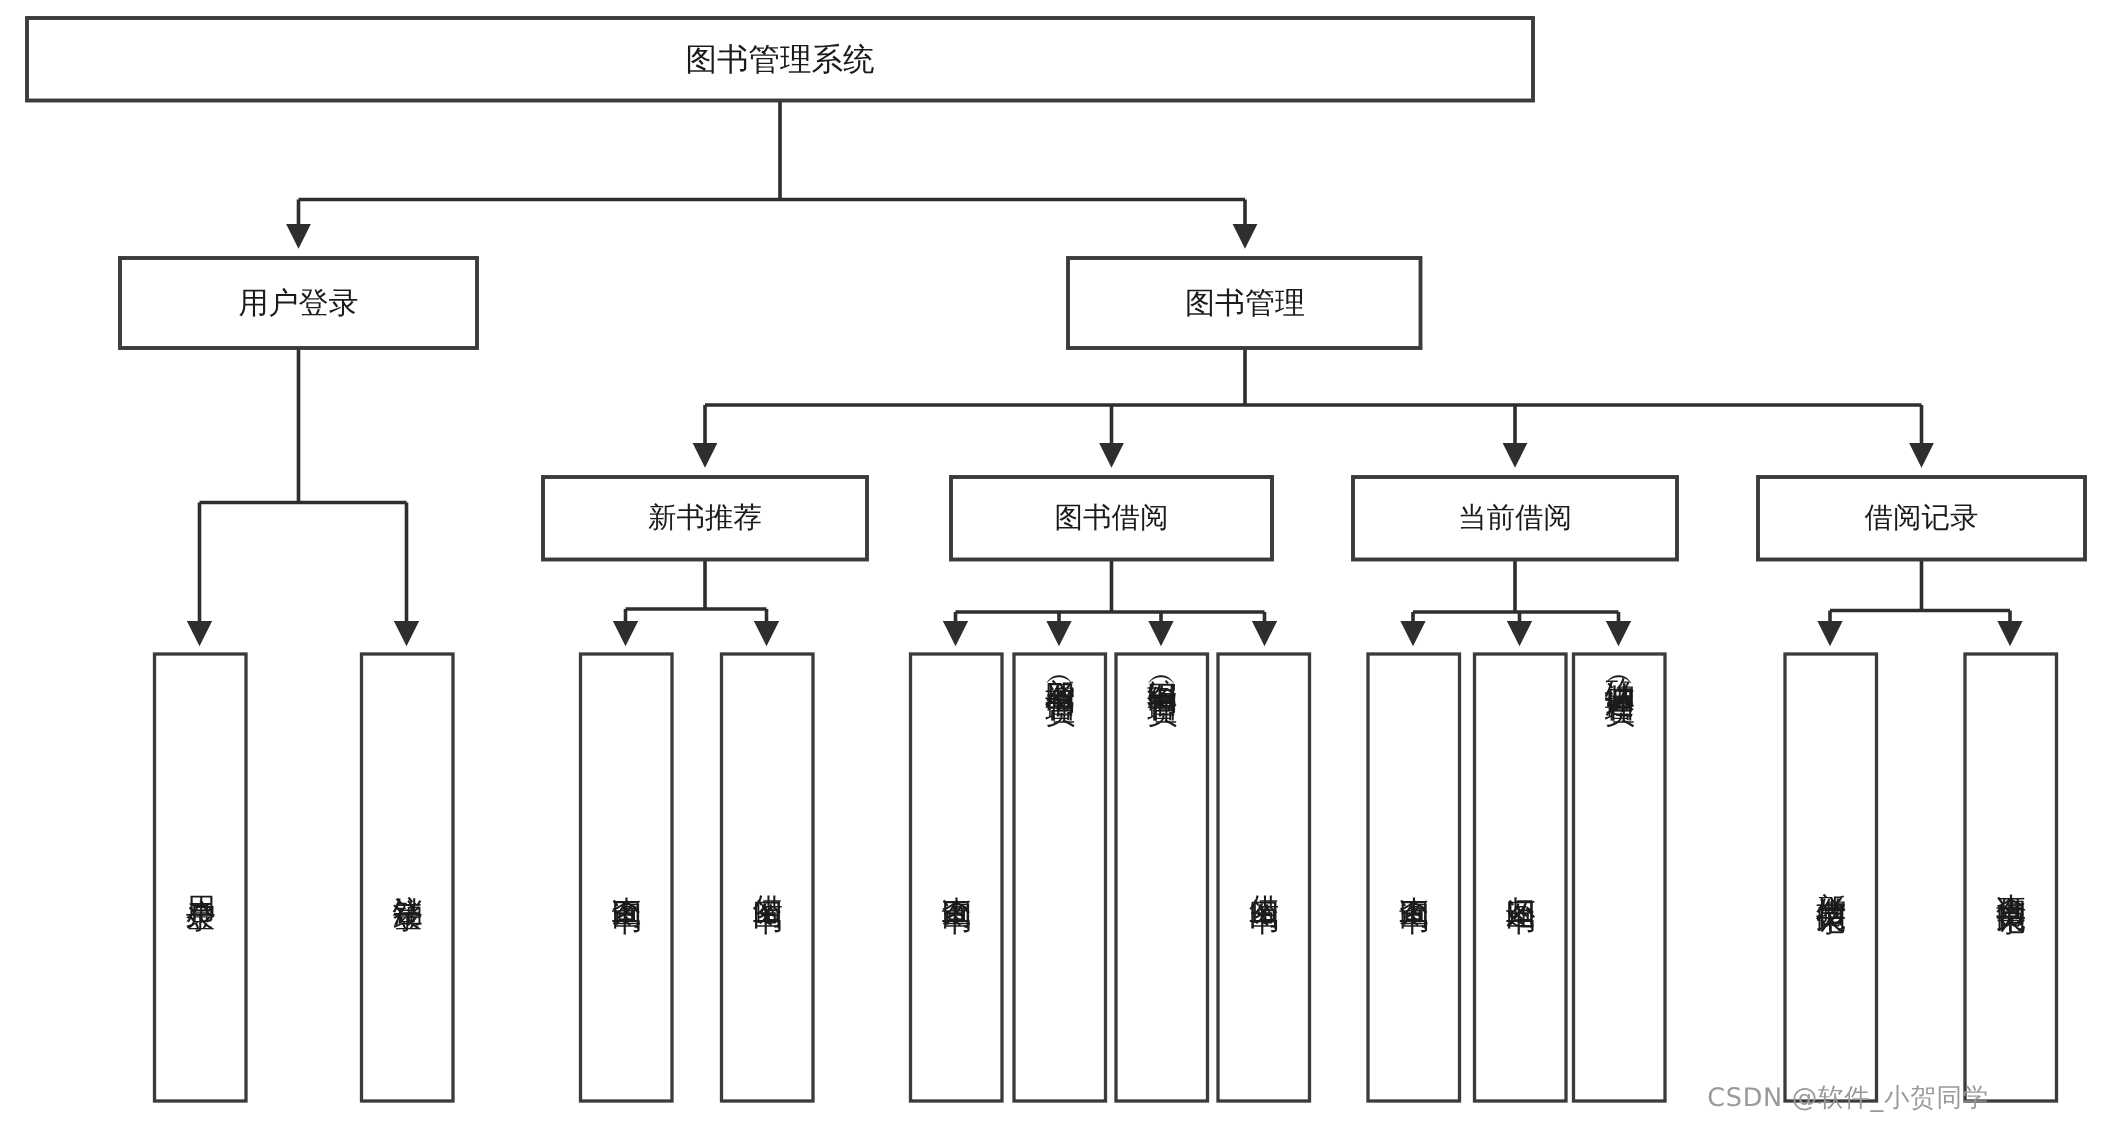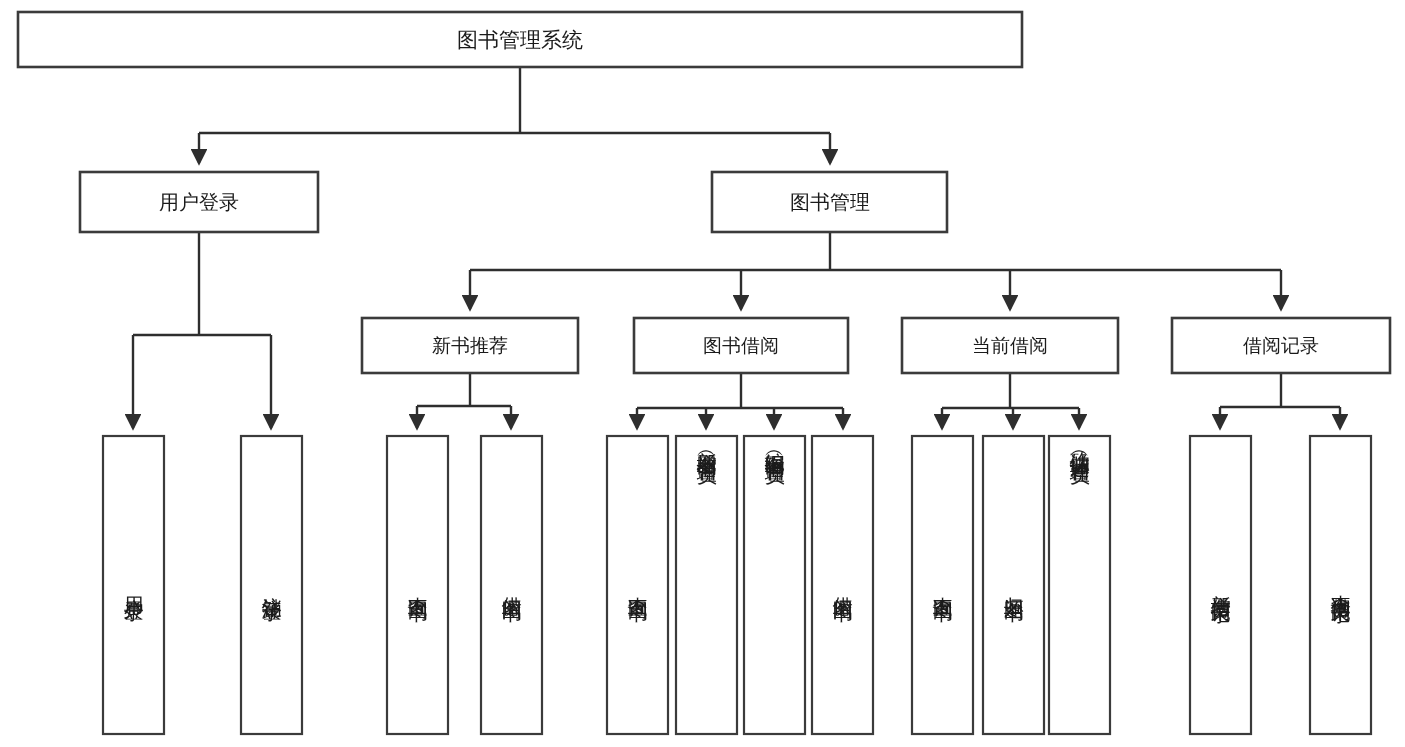--- a/index.html
+++ b/index.html
@@ -199,13 +199,14 @@
   <div class="leaf-wrap" style="left:1049px;top:436px;width:61px;height:298px;align-items:flex-start;">
     <span class="leaf-text">确认归还（管理员）</span>
   </div>
   <div class="leaf-wrap" style="left:1190px;top:436px;width:61px;height:298px;">
     <span class="leaf-text">新增借阅记录</span>
   </div>
   <div class="leaf-wrap" style="left:1310px;top:436px;width:61px;height:298px;">
     <span class="leaf-text">查询借阅记录</span>
   </div>
 
+  <div id="watermark">CSDN @软件_小贺同学</div>
 </div>
 
 </body></html>

